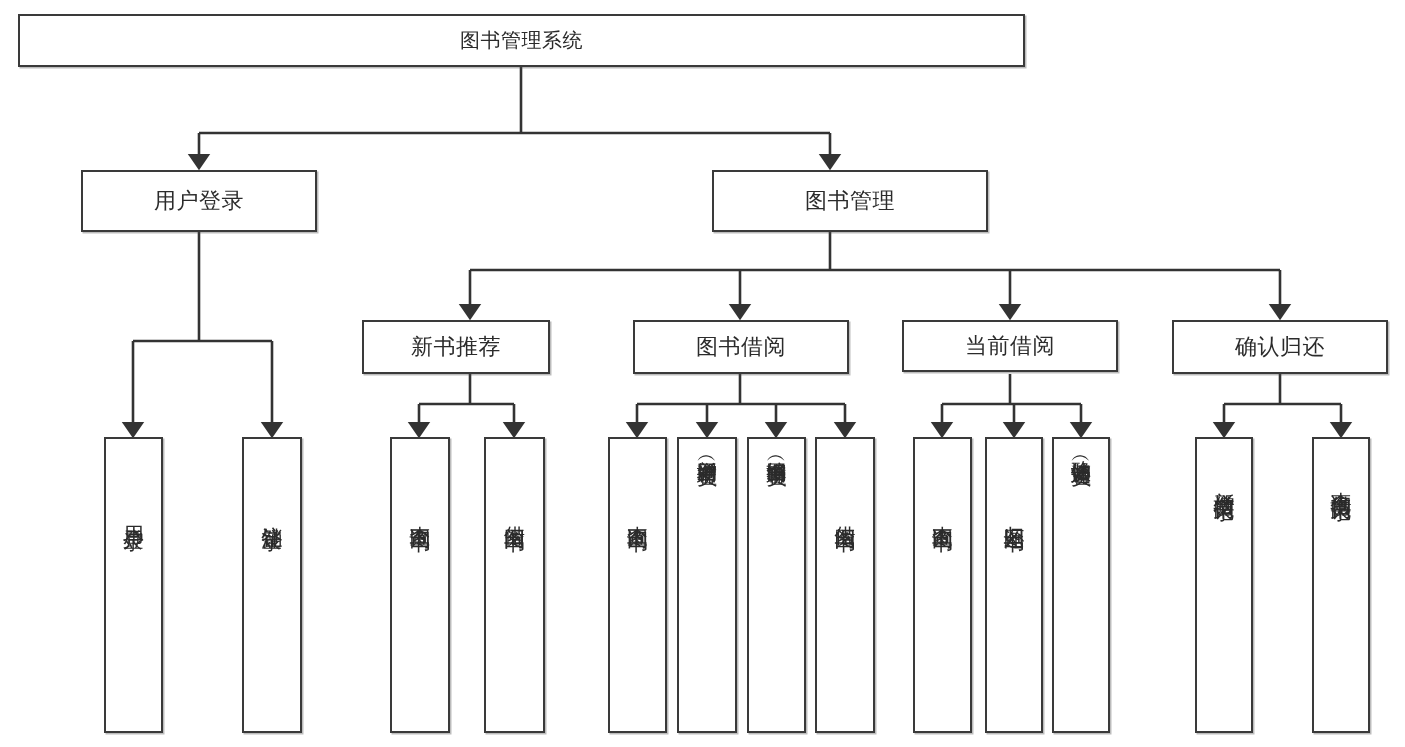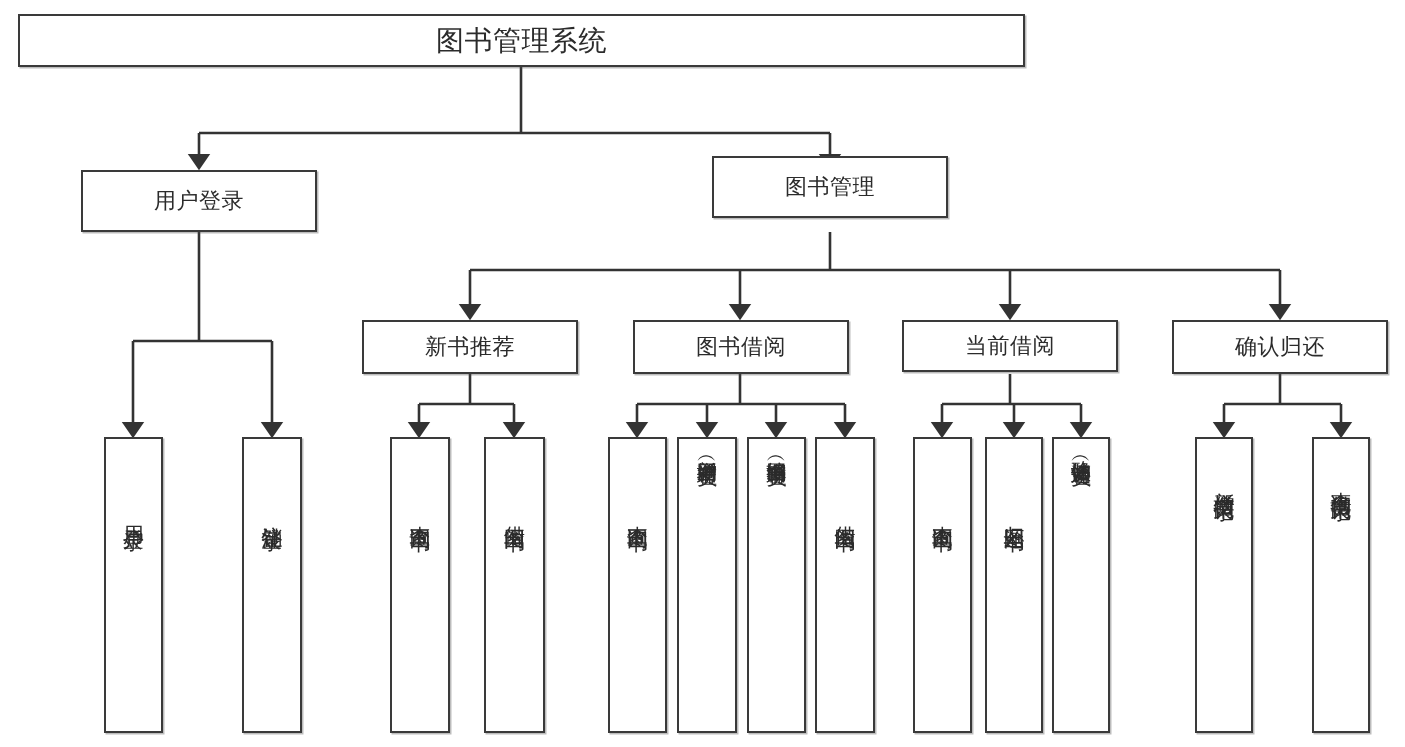--- a/index.html
+++ b/index.html
@@ -40,21 +40,21 @@
     display: block;
     text-align: center;
     line-height: 1.18;
     letter-spacing: 0.5px;
     color: #2b2b2b;
   }
   .node.horiz .node-label {
     font-size: 22px;
   }
   .node.root .node-label {
-    font-size: 28px;
+    font-size: 20px;
   }
   .node.vert {
     align-items: flex-start;
     justify-content: center;
     padding-top: 8px;
   }
   .node.vert .node-label {
     writing-mode: vertical-rl;
     text-orientation: upright;
     font-size: 21px;
@@ -132,25 +132,25 @@
     </g>
   </svg>
 
   <div class="node root horiz" style="left:18px; top:14px; width:1007px; height:53px;">
     <span class="node-label">图书管理系统</span>
   </div>
 
   <div class="node horiz" style="left:81px; top:170px; width:236px; height:62px;">
     <span class="node-label">用户登录</span>
   </div>
-  <div class="node horiz" style="left:712px; top:156px; width:236px; height:62px;justify-content:center;">
+  <div class="node horiz" style="left:712px; top:170px; width:276px; height:62px;justify-content:center;">
     <span class="node-label">图书管理</span>
   </div>
 
-  <div class="node horiz" style="left:362px; top:320px; width:216px; height:54px;font-family:Liberation Serif, serif;">
+  <div class="node horiz" style="left:362px; top:320px; width:188px; height:54px;font-family:Liberation Serif, serif;">
     <span class="node-label">新书推荐</span>
   </div>
   <div class="node horiz" style="left:633px; top:320px; width:216px; height:54px;">
     <span class="node-label">图书借阅</span>
   </div>
   <div class="node horiz" style="left:902px; top:320px; width:216px; height:52px;">
     <span class="node-label">当前借阅</span>
   </div>
   <div class="node horiz" style="left:1172px; top:320px; width:216px; height:54px;">
     <span class="node-label">确认归还</span>

